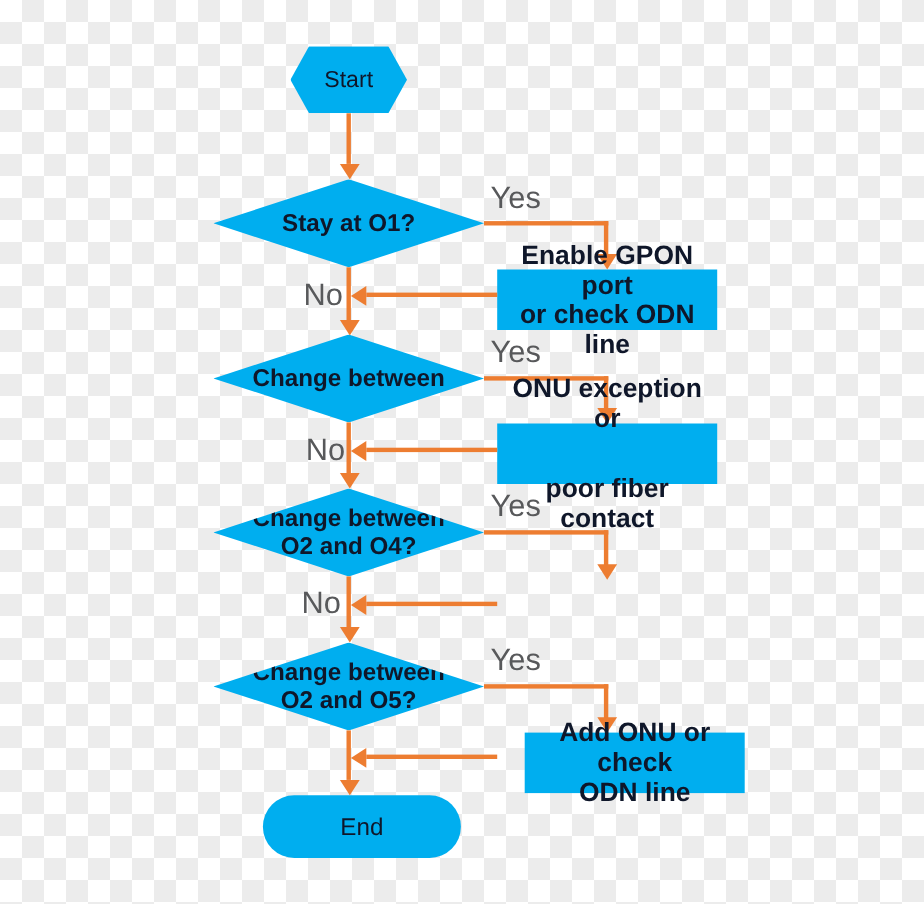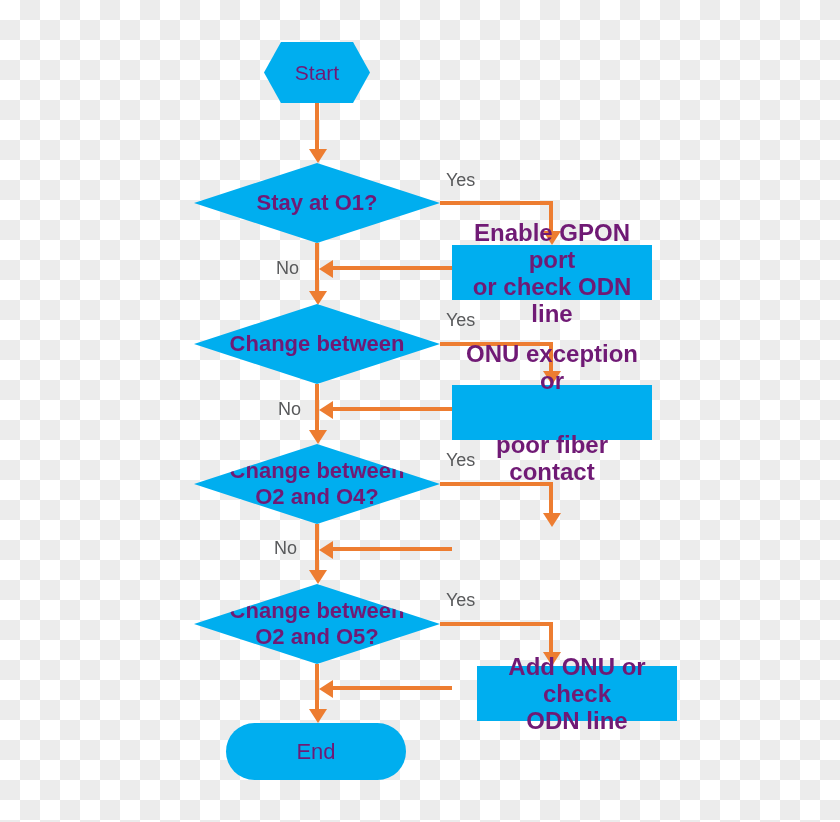--- a/index.html
+++ b/index.html
@@ -9,37 +9,37 @@
     width:840px;height:822px;
     overflow:hidden;
     background-color:#ffffff;
     background-image:conic-gradient(#ececec 0 25%, #ffffff 0 50%, #ececec 0 75%, #ffffff 0);
     background-size:40px 40px;
   }
   .node{
     position:absolute;
     display:flex;flex-direction:column;
     align-items:center;justify-content:center;
-    background:#00AEEF;color:#701a75;text-align:center;
+    background:#00AEEF;color:#0f172a;text-align:center;
   }
   .hex{clip-path:polygon(0 50%,16% 0,84% 0,100% 50%,84% 100%,16% 100%);
        font-size:21px;font-weight:400;}
   .diamond{clip-path:polygon(50% 0,100% 50%,50% 100%,0 50%);
        font-size:22px;font-weight:700;line-height:26px;}
   .action{font-size:24px;font-weight:700;line-height:27px;}
   .pill{border-radius:29px;font-size:22px;font-weight:400;}
   .node span{display:block;}
   .line{position:absolute;background:#ED7D31;}
   .ah-down{position:absolute;width:0;height:0;
     border-left:9px solid transparent;border-right:9px solid transparent;
     border-top:14px solid #ED7D31;}
   .ah-left{position:absolute;width:0;height:0;
     border-top:9px solid transparent;border-bottom:9px solid transparent;
     border-right:14px solid #ED7D31;}
-  .branch-label{position:absolute;color:#58595B;font-size:18px;line-height:28px;}
+  .branch-label{position:absolute;color:#58595B;font-size:28px;line-height:28px;}
 </style>
 </head>
 <body>
 
 <div id="canvas">
 
   <div class="node hex" style="left:264px;top:42px;width:106px;height:61px;">
     <span>Start</span>
   </div>
 
@@ -120,17 +120,17 @@
 
   <div class="branch-label" style="left:446px;top:166px;">Yes</div>
   <div class="branch-label" style="left:446px;top:306px;">Yes</div>
   <div class="branch-label" style="left:446px;top:446px;">Yes</div>
   <div class="branch-label" style="left:446px;top:586px;">Yes</div>
 
   <div class="branch-label" style="left:276px;top:254px;">No</div>
   <div class="branch-label" style="left:278px;top:395px;">No</div>
   <div class="branch-label" style="left:274px;top:534px;">No</div>
 
-  <div class="node pill" style="left:226px;top:723px;width:180px;height:57px;">
+  <div class="node pill" style="left:239px;top:723px;width:180px;height:57px;">
     <span>End</span>
   </div>
 
 </div>
 
 </body></html>

